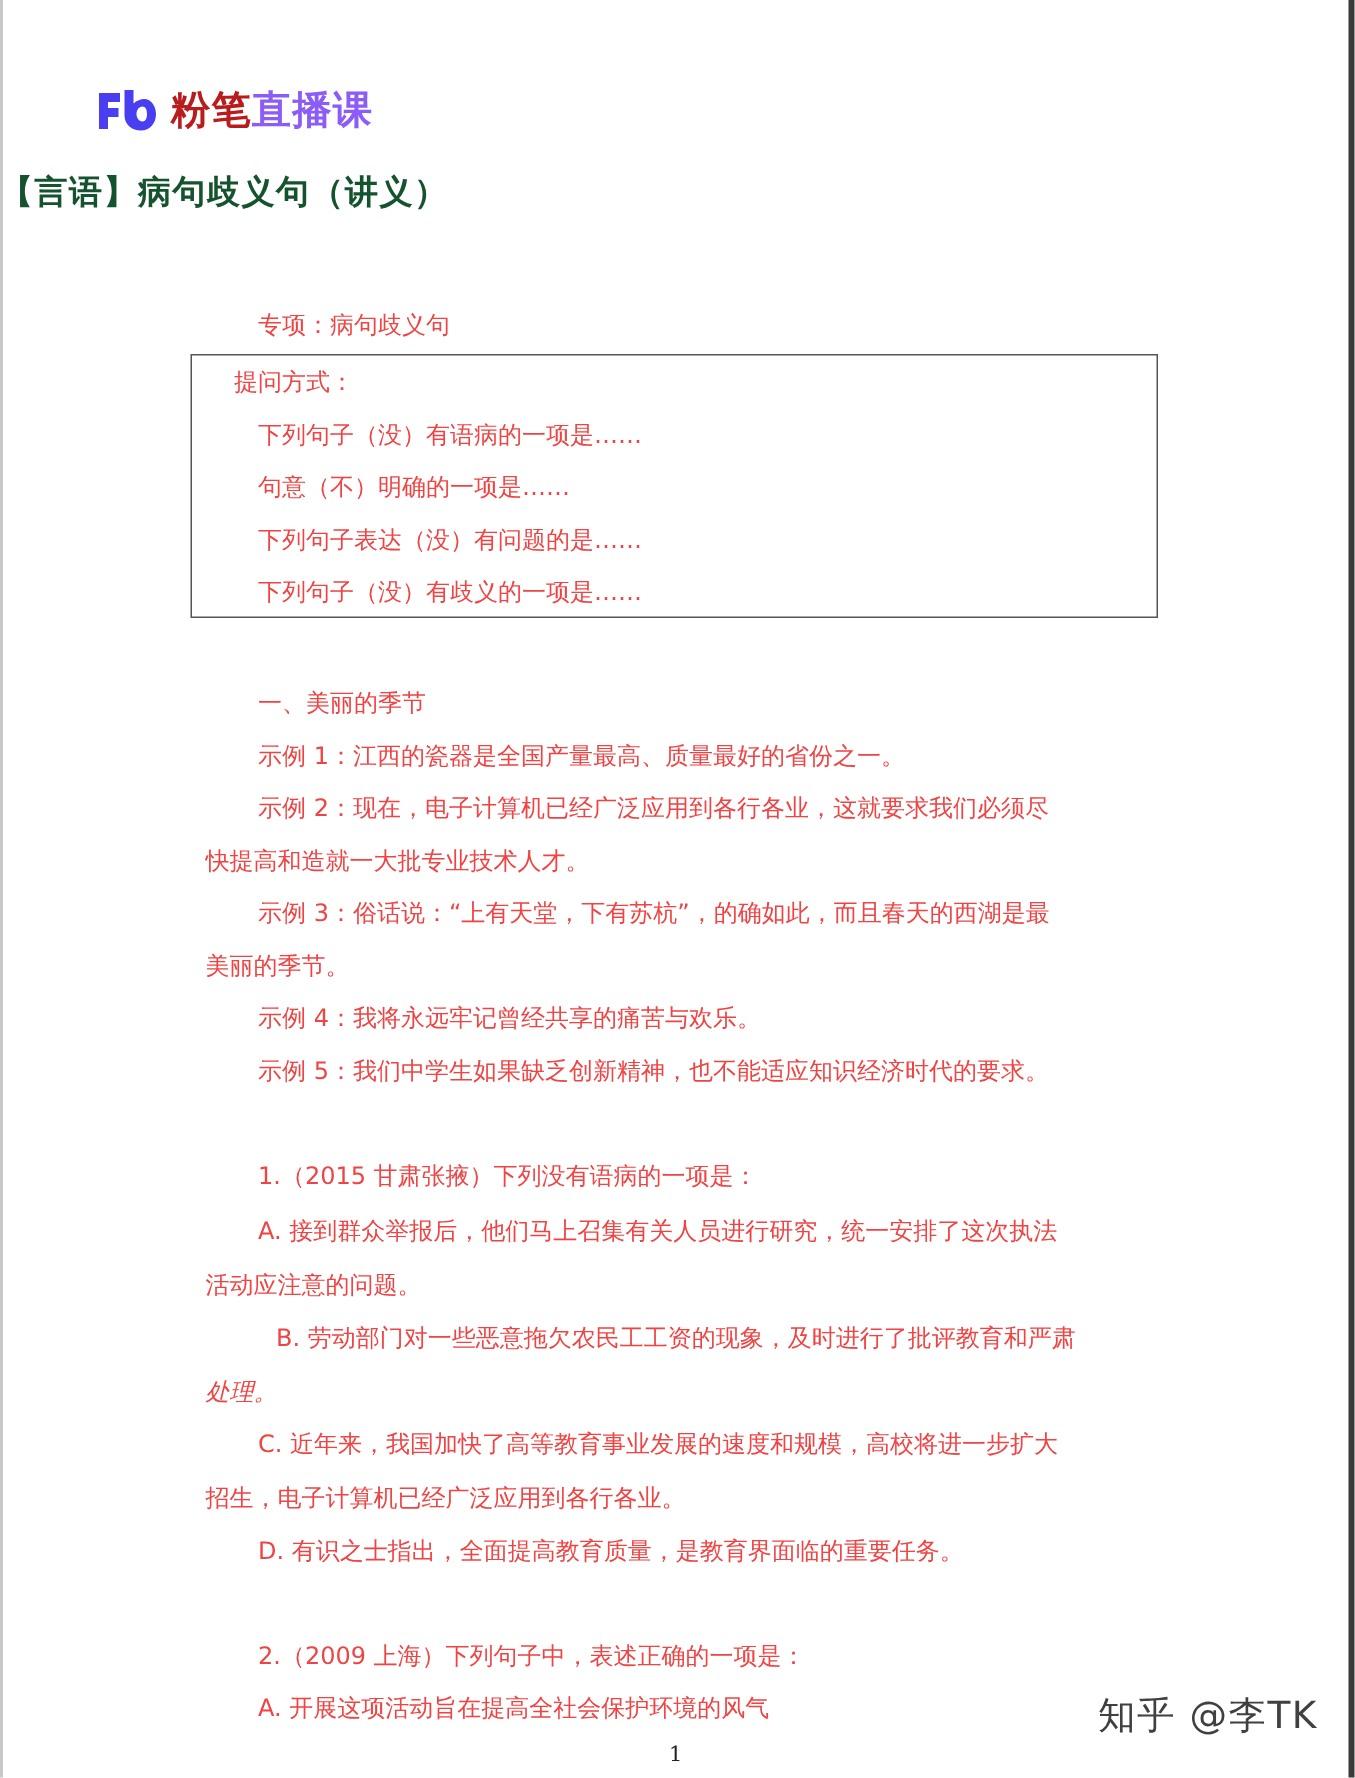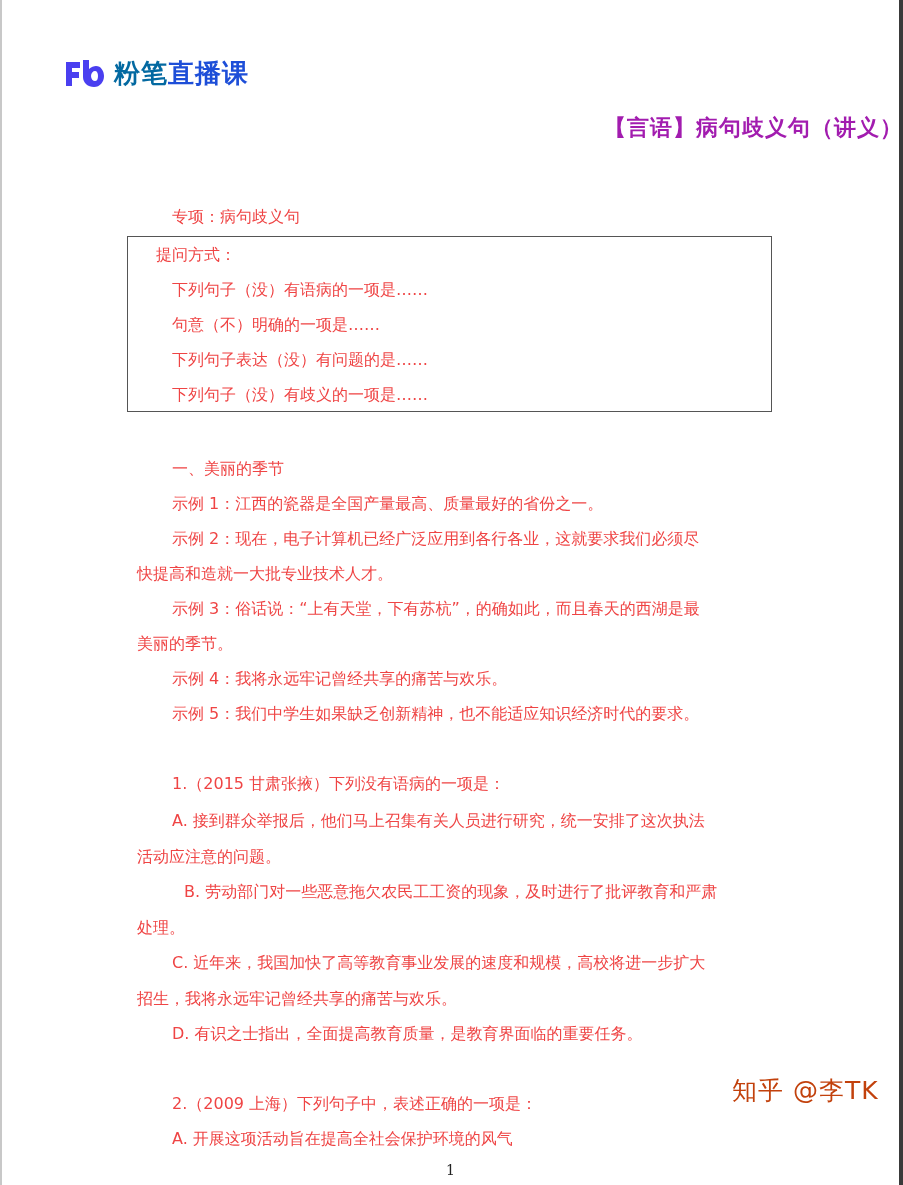--- a/index.html
+++ b/index.html
@@ -7,32 +7,32 @@
       width: 903px; height: 1185px; overflow: hidden; position: relative;
       background: #ffffff;
       font-family: "DejaVu Serif", "Liberation Serif", serif;
       color: #1a1a1a;
     }
     .left-edge { position: absolute; left: 0; top: 0; width: 2px; height: 1185px; background: #c8c8c8; }
     .right-edge { position: absolute; right: 0; top: 0; width: 4px; height: 1185px; background: #3a3a3a; }
 
     .logo { position: absolute; left: 64px; top: 56px; height: 34px; display: flex; align-items: center; }
     .logo-mark { width: 40px; height: 30px; margin-right: 10px; }
-    .logo-brand { font-family: "DejaVu Sans", sans-serif; font-weight: bold; font-size: 26px; color: #0369a1; letter-spacing: 1px; }
-    .logo-suffix { font-family: "DejaVu Sans", sans-serif; font-weight: bold; font-size: 26px; color: #1d4ed8; letter-spacing: 1px; }
+    .logo-brand { font-family: "DejaVu Sans", sans-serif; font-weight: bold; font-size: 26px; color: #b91c1c; letter-spacing: 1px; }
+    .logo-suffix { font-family: "DejaVu Sans", sans-serif; font-weight: bold; font-size: 26px; color: #8b5cf6; letter-spacing: 1px; }
 
-    .doc-title { position: absolute; left: 0; right: 0; top: 113px; text-align: right; font-family: "DejaVu Sans", sans-serif; font-weight: bold; font-size: 22px; color: #a21caf; letter-spacing: 1px; }
+    .doc-title { position: absolute; left: 0; right: 0; top: 113px; text-align: left; font-family: "DejaVu Sans", sans-serif; font-weight: bold; font-size: 22px; color: #14532d; letter-spacing: 1px; }
 
     .line { position: absolute; font-size: 16px; line-height: 20px; white-space: nowrap; color: #ef4444; font-family: "DejaVu Sans", sans-serif; }
 
     .box { position: absolute; left: 127px; top: 236px; width: 645px; height: 176px; border: 1px solid #555; box-sizing: border-box; }
 
     .page-number { position: absolute; left: 446px; top: 1162px; font-size: 14px; color: #222; font-family: "DejaVu Serif", serif; }
 
-    .watermark { position: absolute; left: 732px; top: 1074px; font-family: "DejaVu Sans", sans-serif; font-size: 25px; color: #c2410c; letter-spacing: 1px; }
+    .watermark { position: absolute; left: 732px; top: 1127px; font-family: "DejaVu Sans", sans-serif; font-size: 25px; color: #404040; letter-spacing: 1px; }
   </style>
 </head>
 <body>
 
 <div class="left-edge"></div>
 <div class="right-edge"></div>
 
 <div class="logo">
   <svg class="logo-mark" viewBox="0 0 40 30">
     <path d="M2 4 h14 v6 h-8 v4 h7 v6 h-7 v8 h-6 z" fill="#4a3ff0"></path>
@@ -59,23 +59,23 @@
 <div class="line" style="left:137px; top:564px;">快提高和造就一大批专业技术人才。</div>
 <div class="line" style="left:172px; top:599px;">示例 3：俗话说：“上有天堂，下有苏杭”，的确如此，而且春天的西湖是最</div>
 <div class="line" style="left:137px; top:634px;">美丽的季节。</div>
 <div class="line" style="left:172px; top:669px;">示例 4：我将永远牢记曾经共享的痛苦与欢乐。</div>
 <div class="line" style="left:172px; top:704px;">示例 5：我们中学生如果缺乏创新精神，也不能适应知识经济时代的要求。</div>
 
 <div class="line" style="left:172px; top:774px;">1.（2015 甘肃张掖）下列没有语病的一项是：</div>
 <div class="line" style="left:172px; top:811px;">A. 接到群众举报后，他们马上召集有关人员进行研究，统一安排了这次执法</div>
 <div class="line" style="left:137px; top:847px;">活动应注意的问题。</div>
 <div class="line" style="left:172px; top:882px;margin-left:12px;">B. 劳动部门对一些恶意拖欠农民工工资的现象，及时进行了批评教育和严肃</div>
-<div class="line" style="left:137px; top:918px;">处理。</div>
+<div class="line" style="left:137px; top:918px;font-style:italic;">处理。</div>
 <div class="line" style="left:172px; top:953px;">C. 近年来，我国加快了高等教育事业发展的速度和规模，高校将进一步扩大</div>
-<div class="line" style="left:137px; top:989px;">招生，我将永远牢记曾经共享的痛苦与欢乐。</div>
+<div class="line" style="left:137px; top:989px;">招生，电子计算机已经广泛应用到各行各业。</div>
 <div class="line" style="left:172px; top:1024px;">D. 有识之士指出，全面提高教育质量，是教育界面临的重要任务。</div>
 
 <div class="line" style="left:172px; top:1094px;">2.（2009 上海）下列句子中，表述正确的一项是：</div>
 <div class="line" style="left:172px; top:1129px;">A. 开展这项活动旨在提高全社会保护环境的风气</div>
 
 <div class="page-number">1</div>
 
 <div class="watermark">知乎 @李TK</div>
 
 </body></html>

